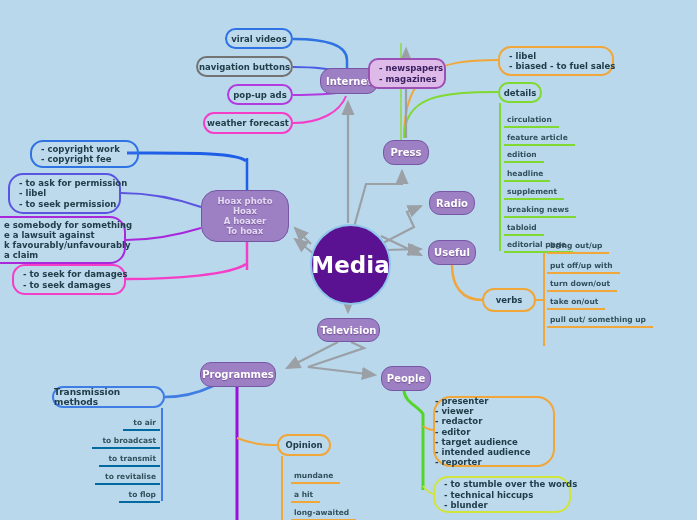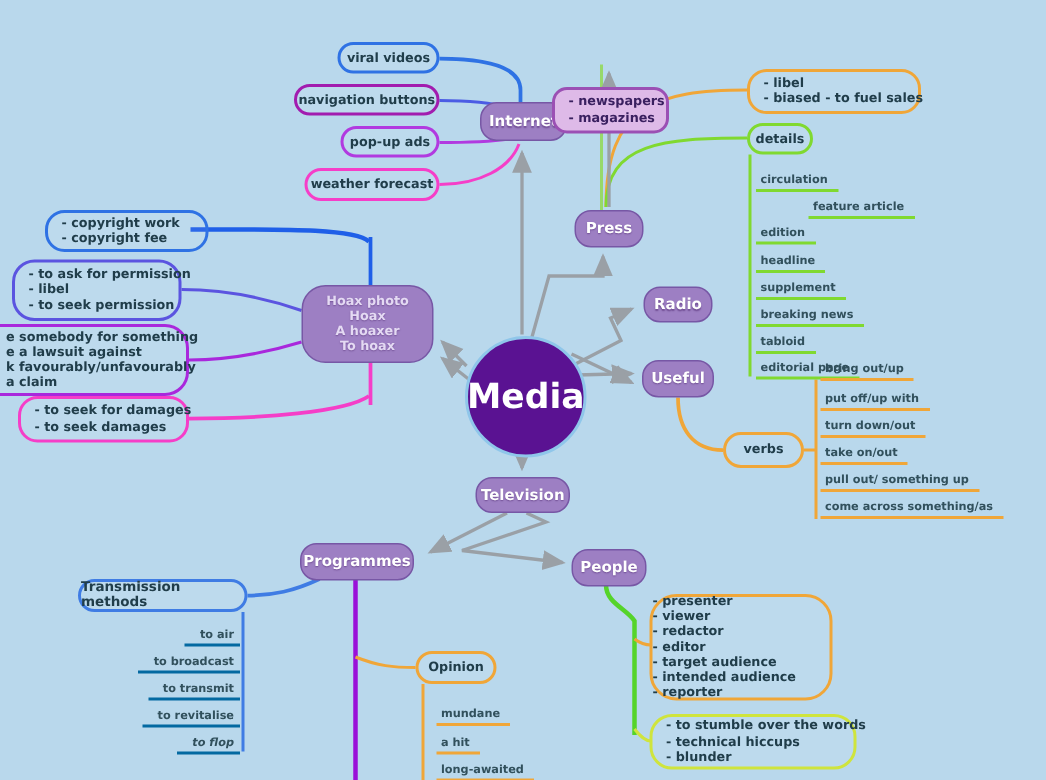--- a/index.html
+++ b/index.html
@@ -128,21 +128,21 @@
   <div class="hoaxbox" style="left:201px;top:190px;width:86px;height:50px;">
     <div class="ln">Hoax photo</div>
     <div class="ln">Hoax</div>
     <div class="ln">A hoaxer</div>
     <div class="ln">To hoax</div>
   </div>
 
   <div class="node leafbox center" style="left:225px;top:28px;width:68px;height:21px;border:2px solid #2f72e4;">
     <span>viral videos</span>
   </div>
-  <div class="node leafbox center" style="left:196px;top:56px;width:97px;height:21px;border:2px solid #a21caf;">
+  <div class="node leafbox center" style="left:196px;top:56px;width:97px;height:21px;border:2px solid #737373;">
     <span>navigation buttons</span>
   </div>
   <div class="node leafbox center" style="left:227px;top:84px;width:66px;height:21px;border:2px solid #b13ae0;">
     <span>pop-up ads</span>
   </div>
   <div class="node leafbox center" style="left:203px;top:112px;width:90px;height:22px;border:2px solid #f53ec8;">
     <span>weather forecast</span>
   </div>
 
   <div class="node leafbox pad" style="left:368px;top:10px;width:78px;height:31px;background:#debae8;border:2px solid #9b50b4;color:#3a2060;border-radius:10px;margin-top:48px;">
@@ -151,37 +151,36 @@
   </div>
   <div class="node leafbox pad" style="left:498px;top:46px;width:116px;height:30px;border:2px solid #f0a638;">
     <div class="ln">- libel</div>
     <div class="ln">- biased - to fuel sales</div>
   </div>
   <div class="node leafbox center" style="left:498px;top:82px;width:44px;height:21px;border:2px solid #80d930;">
     <span>details</span>
   </div>
 
   <div class="item green" style="left:504px;top:115px;">circulation</div>
-  <div class="item green" style="left:504px;top:133px;margin-left:35px;">feature article</div>
+  <div class="item green" style="left:504px;top:133px;">feature article</div>
   <div class="item green" style="left:504px;top:150px;">edition</div>
   <div class="item green" style="left:504px;top:169px;">headline</div>
   <div class="item green" style="left:504px;top:187px;">supplement</div>
   <div class="item green" style="left:504px;top:205px;">breaking news</div>
   <div class="item green" style="left:504px;top:223px;">tabloid</div>
   <div class="item green" style="left:504px;top:240px;">editorial page</div>
 
   <div class="node leafbox center" style="left:482px;top:288px;width:54px;height:24px;border:2px solid #f0a638;border-radius:14px;">
     <span>verbs</span>
   </div>
   <div class="item orange" style="left:547px;top:241px;">bring out/up</div>
   <div class="item orange" style="left:547px;top:261px;">put off/up with</div>
   <div class="item orange" style="left:547px;top:279px;">turn down/out</div>
   <div class="item orange" style="left:547px;top:297px;">take on/out</div>
   <div class="item orange" style="left:547px;top:315px;">pull out/ something up</div>
-  <div class="item orange" style="left:547px;top:333px;">come across something/as</div>
 
   <div class="node leafbox pad" style="left:30px;top:140px;width:109px;height:28px;border:2px solid #2f72e4;">
     <div class="ln">- copyright work</div>
     <div class="ln">- copyright fee</div>
   </div>
   <div class="node leafbox pad" style="left:8px;top:173px;width:113px;height:41px;border:2px solid #5b54e0;border-radius:15px;">
     <div class="ln">- to ask for permission</div>
     <div class="ln">- libel</div>
     <div class="ln">- to seek permission</div>
   </div>
@@ -196,21 +195,21 @@
     <div class="ln">- to seek damages</div>
   </div>
 
   <div class="node leafbox center" style="left:52px;top:386px;width:113px;height:22px;border:2px solid #3f7ce4;font-size:9px;">
     <span>Transmission methods</span>
   </div>
   <div class="item blue" style="right:537px;top:418px;">to air</div>
   <div class="item blue" style="right:537px;top:436px;">to broadcast</div>
   <div class="item blue" style="right:537px;top:454px;">to transmit</div>
   <div class="item blue" style="right:537px;top:472px;">to revitalise</div>
-  <div class="item blue" style="right:537px;top:490px;font-style:italic;">to flop</div>
+  <div class="item blue" style="right:537px;top:490px;">to flop</div>
 
   <div class="node leafbox center" style="left:277px;top:434px;width:54px;height:22px;border:2px solid #f0a638;border-radius:14px;">
     <span>Opinion</span>
   </div>
   <div class="item orange" style="left:291px;top:471px;">mundane</div>
   <div class="item orange" style="left:291px;top:490px;">a hit</div>
   <div class="item orange" style="left:291px;top:508px;">long-awaited</div>
 
   <div class="node leafbox" style="left:433px;top:396px;width:122px;height:71px;border:2px solid #f0a638;border-radius:18px;padding:4px 0;">
     <div class="ln">- presenter</div>

